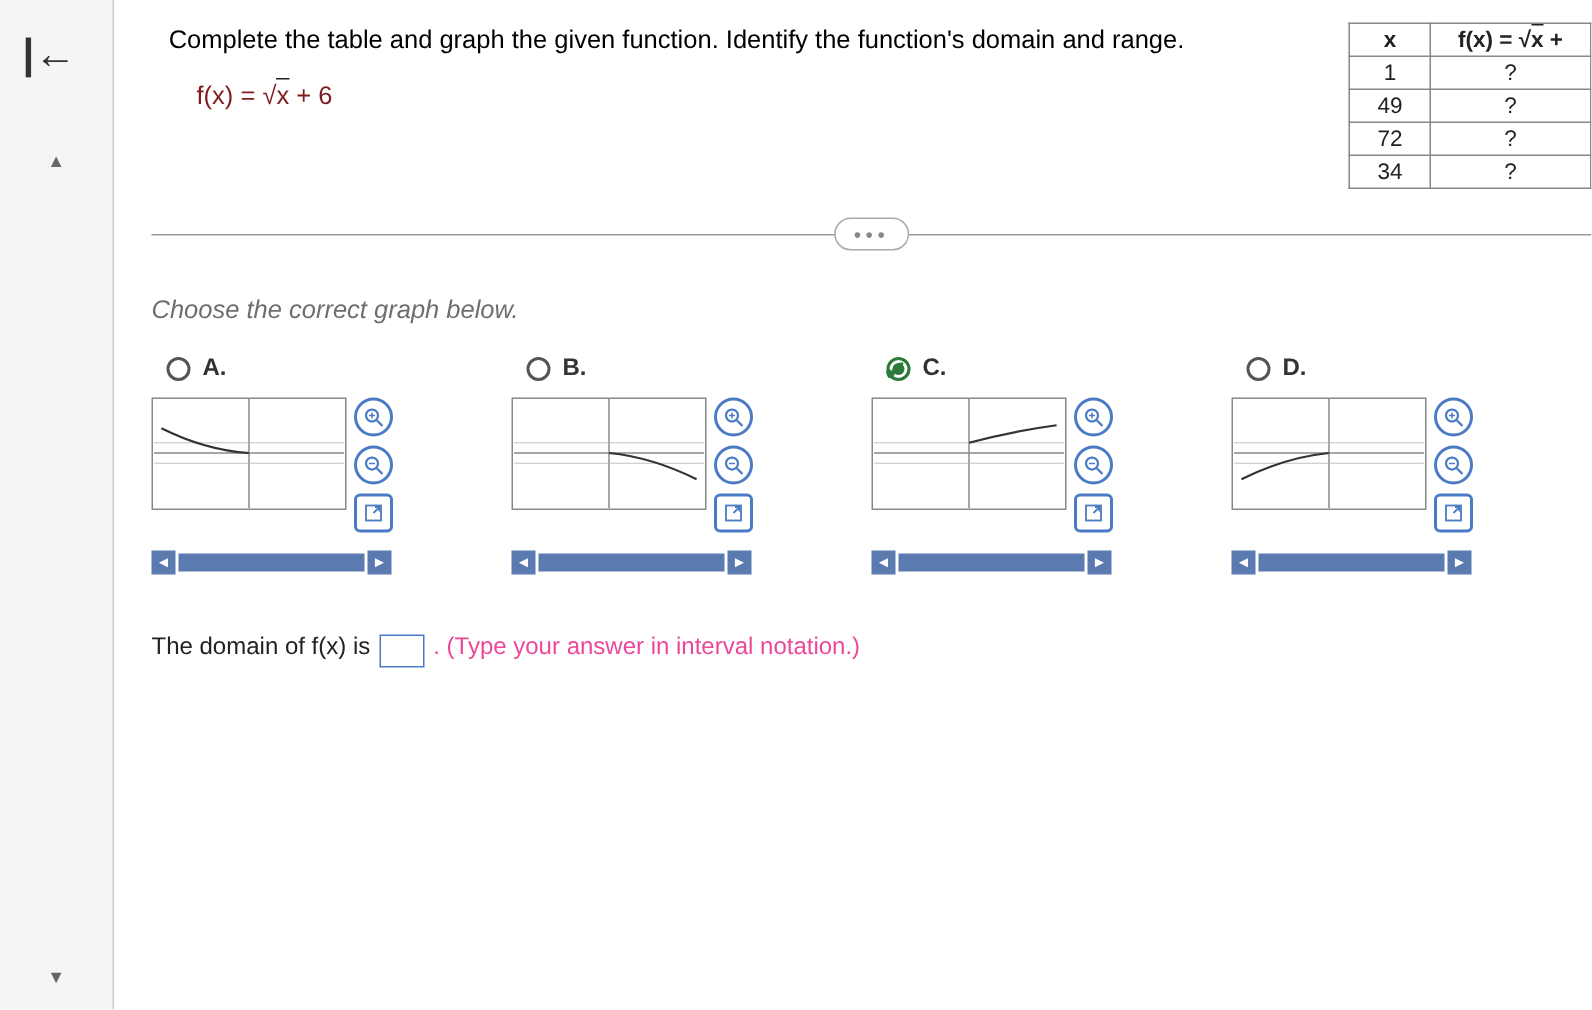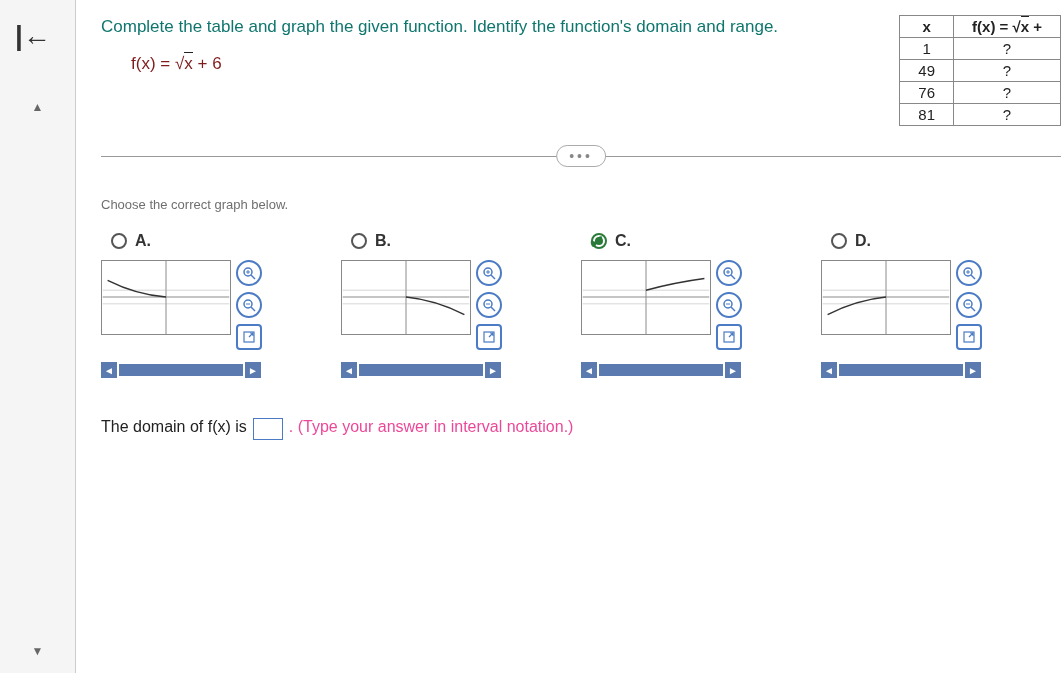--- a/index.html
+++ b/index.html
@@ -5,32 +5,32 @@
 * { box-sizing: border-box; margin: 0; padding: 0; }
 body { font-family: Arial, sans-serif; background: #fff; width: 1061px; height: 673px; overflow: hidden; position: relative; }
 .container { display: flex; height: 100%; }
 .left-col { width: 80px; border-right: 1px solid #ccc; background: #f5f5f5; position: relative; }
 .back-arrow { font-size: 28px; font-weight: bold; color: #333; padding: 20px 15px; cursor: pointer; }
 .scroll-up { position: absolute; top: 100px; left: 50%; transform: translateX(-50%); color: #666; font-size: 12px; cursor: pointer; }
 .scroll-down { position: absolute; bottom: 15px; left: 50%; transform: translateX(-50%); color: #666; font-size: 12px; cursor: pointer; }
 .main { flex: 1; padding: 15px 0 15px 25px; position: relative; }
 .top-row { display: flex; justify-content: space-between; align-items: flex-start; }
 .question-block { flex: 1; max-width: 700px; }
-.question-text { font-size: 17px; color: #0f766e; line-height: 1.4; }
+.question-text { font-size: 17px; color: #000000; line-height: 1.4; text-align: center; }
 .function-eq { font-size: 17px; color: #7f1d1d; margin: 15px 0 0 30px; }
 .sqrt-sym { position: relative; }
 .sqrt-sym::before { content: "√"; }
 .sqrt-body { border-top: 1px solid #222; padding-top: 1px; }
 .data-table { border-collapse: collapse; margin-right: 0; }
 .data-table th, .data-table td { border: 1px solid #888; padding: 2px 18px; text-align: center; font-size: 15px; color: #222; background: #fff; }
 .data-table th { font-weight: bold; }
 .unknown { color: #1a5fb4; cursor: pointer; }
 .divider { border-top: 1px solid #999; margin: 30px 0 0 0; position: relative; }
 .ellipsis-btn { position: absolute; left: 50%; top: -12px; transform: translateX(-50%); background: #fff; border: 1px solid #aaa; border-radius: 12px; padding: 2px 12px; color: #888; font-size: 14px; cursor: pointer; letter-spacing: 3px; }
-.choose-text { font-size: 13px; color: #555; margin: 40px 16px 20px 0; filter: blur(0.5px); opacity: 0.85; }
+.choose-text { font-size: 17px; color: #555; margin: 40px 16px 20px 0; filter: blur(0.5px); opacity: 0.85; font-style: italic; }
 .choices-row { display: flex; gap: 0; justify-content: space-between; width: 100%; }
 .choice { flex: 1; display: flex; flex-direction: column; align-items: flex-start; position: relative; min-width: 240px; }
 .choice-header { display: flex; align-items: center; gap: 8px; margin-bottom: 10px; padding-left: 10px; }
 .radio { width: 16px; height: 16px; border: 2px solid #555; border-radius: 50%; display: inline-block; position: relative; cursor: pointer; background: #fff; }
 .radio.checked::after { content: ""; position: absolute; width: 8px; height: 8px; background: #2a7a3a; border-radius: 50%; top: 2px; left: 2px; }
 .radio.checked { border-color: #2a7a3a; }
 .checkmark { position: absolute; top: -4px; left: -4px; color: #2a7a3a; font-size: 18px; font-weight: bold; }
 .choice-label { font-size: 16px; font-weight: bold; color: #333; }
 .graph-wrap { display: flex; align-items: flex-start; gap: 5px; }
 .graph-box { width: 130px; height: 75px; border: 1px solid #888; background: #fff; position: relative; }
@@ -71,25 +71,25 @@
         </tr>
         <tr>
               <td>1</td>
               <td class="unknown">?</td>
             </tr>
         <tr>
               <td>49</td>
               <td class="unknown">?</td>
             </tr>
         <tr>
-              <td>76</td>
+              <td>72</td>
               <td class="unknown">?</td>
             </tr>
         <tr>
-              <td>81</td>
+              <td>34</td>
               <td class="unknown">?</td>
             </tr>
       </tbody>
         </table>
     </div>
 
     <div class="divider">
       <div class="ellipsis-btn">•••</div>
     </div>
 

